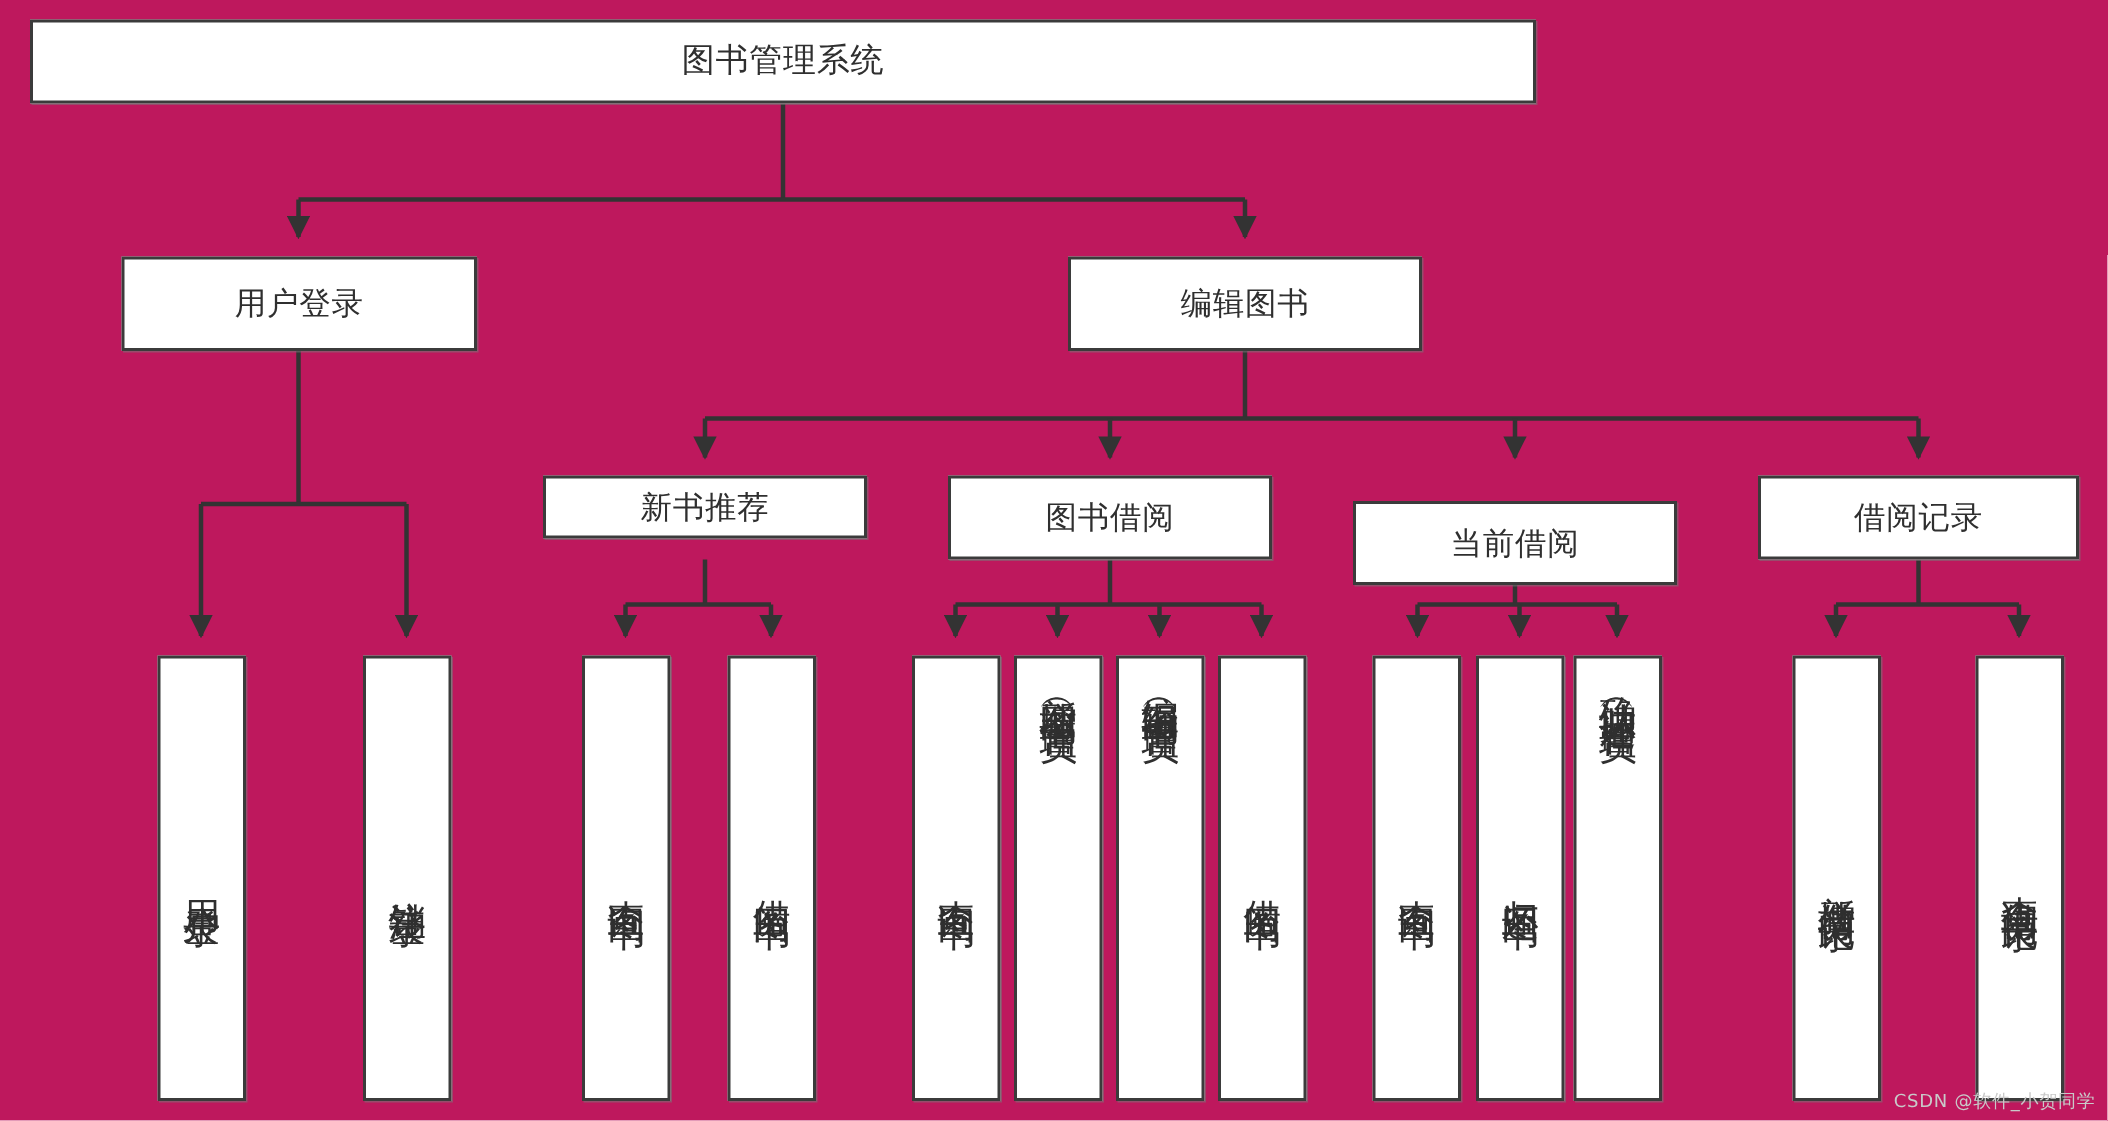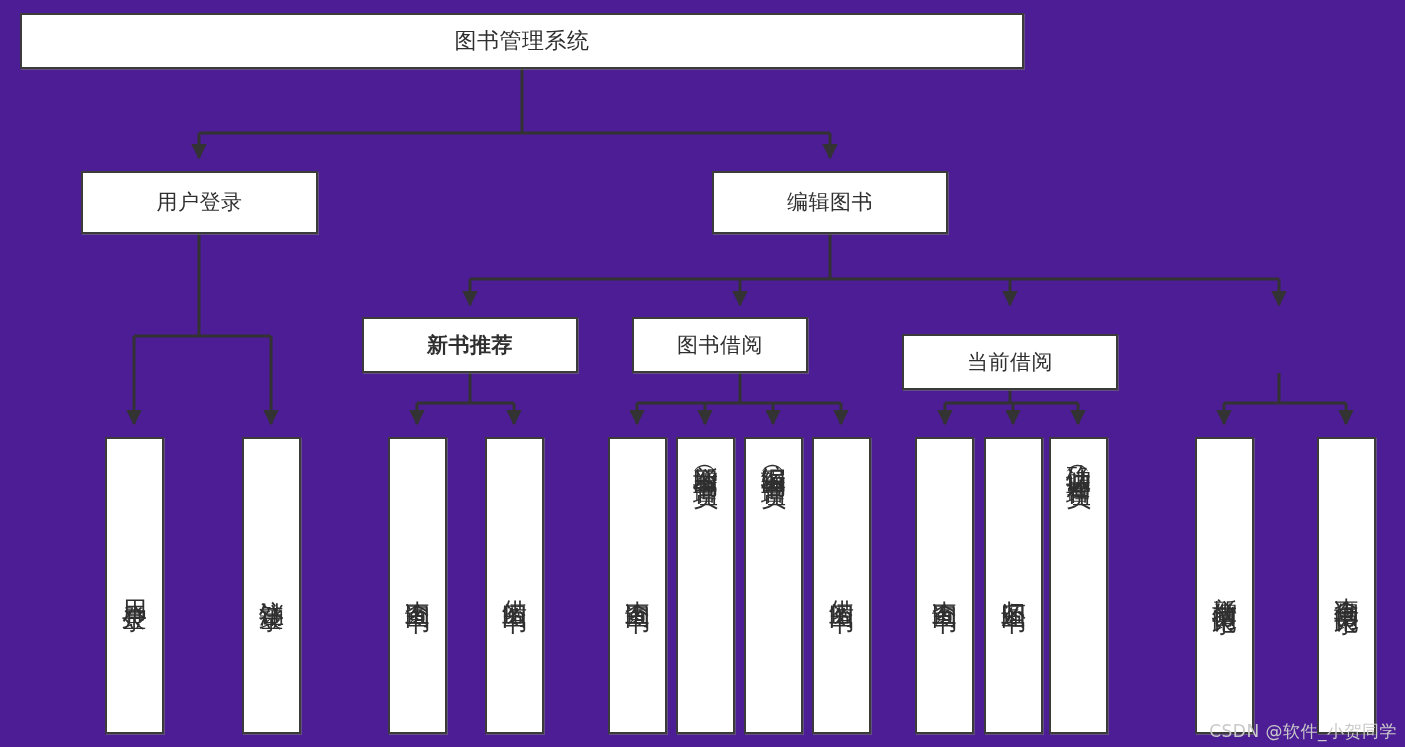--- a/index.html
+++ b/index.html
@@ -8,21 +8,21 @@
     padding: 0;
     background: #ffffff;
   }
   body {
     font-family: "DejaVu Sans", "Liberation Sans", sans-serif;
   }
   #canvas {
     position: relative;
     width: 1405px;
     height: 747px;
-    background: #4c1d95;
+    background: #be185d;
     overflow: hidden;
   }
   #edges {
     position: absolute;
     left: 0;
     top: 0;
     width: 1405px;
     height: 747px;
     pointer-events: none;
   }
@@ -67,21 +67,21 @@
     white-space: nowrap;
   }
   .node.vert.mid {
     align-items: center;
     padding-top: 0;
   }
   .watermark {
     position: absolute;
     right: 8px;
     bottom: 4px;
-    font-size: 17px;
+    font-size: 12px;
     color: #c9c9c9;
     letter-spacing: 0.5px;
     z-index: 3;
     white-space: nowrap;
     font-family: "DejaVu Sans", "Liberation Sans", sans-serif;
   }
 </style>
 </head>
 <body>
 
@@ -142,32 +142,35 @@
   </div>
 
   <div class="node horiz" style="left:81px; top:171px; width:237px; height:63px;">
     <span class="lbl">用户登录</span>
   </div>
 
   <div class="node horiz" style="left:712px; top:171px; width:236px; height:63px;">
     <span class="lbl">编辑图书</span>
   </div>
 
-  <div class="node horiz" style="left:362px; top:317px; width:216px; height:56px;font-weight:bold;">
+  <div class="node horiz" style="left:362px; top:317px; width:216px; height:42px;">
     <span class="lbl">新书推荐</span>
   </div>
 
-  <div class="node horiz" style="left:632px; top:317px; width:176px; height:56px;">
+  <div class="node horiz" style="left:632px; top:317px; width:216px; height:56px;">
     <span class="lbl">图书借阅</span>
   </div>
 
   <div class="node horiz" style="left:902px; top:334px; width:216px; height:56px;">
     <span class="lbl">当前借阅</span>
   </div>
 
+  <div class="node horiz" style="left:1172px; top:317px; width:214px; height:56px;">
+    <span class="lbl">借阅记录</span>
+  </div>
 
   <div class="node vert mid" style="left:105px; top:437px; width:59px; height:297px;">
     <span class="lbl">用户登录</span>
   </div>
 
   <div class="node vert mid" style="left:242px; top:437px; width:59px; height:297px;">
     <span class="lbl">注销登录</span>
   </div>
 
   <div class="node vert mid" style="left:388px; top:437px; width:59px; height:297px;">

